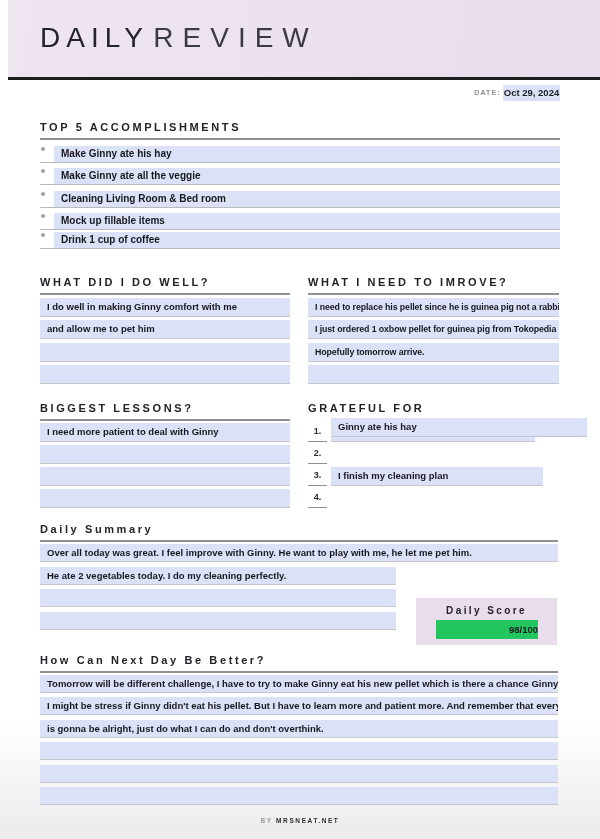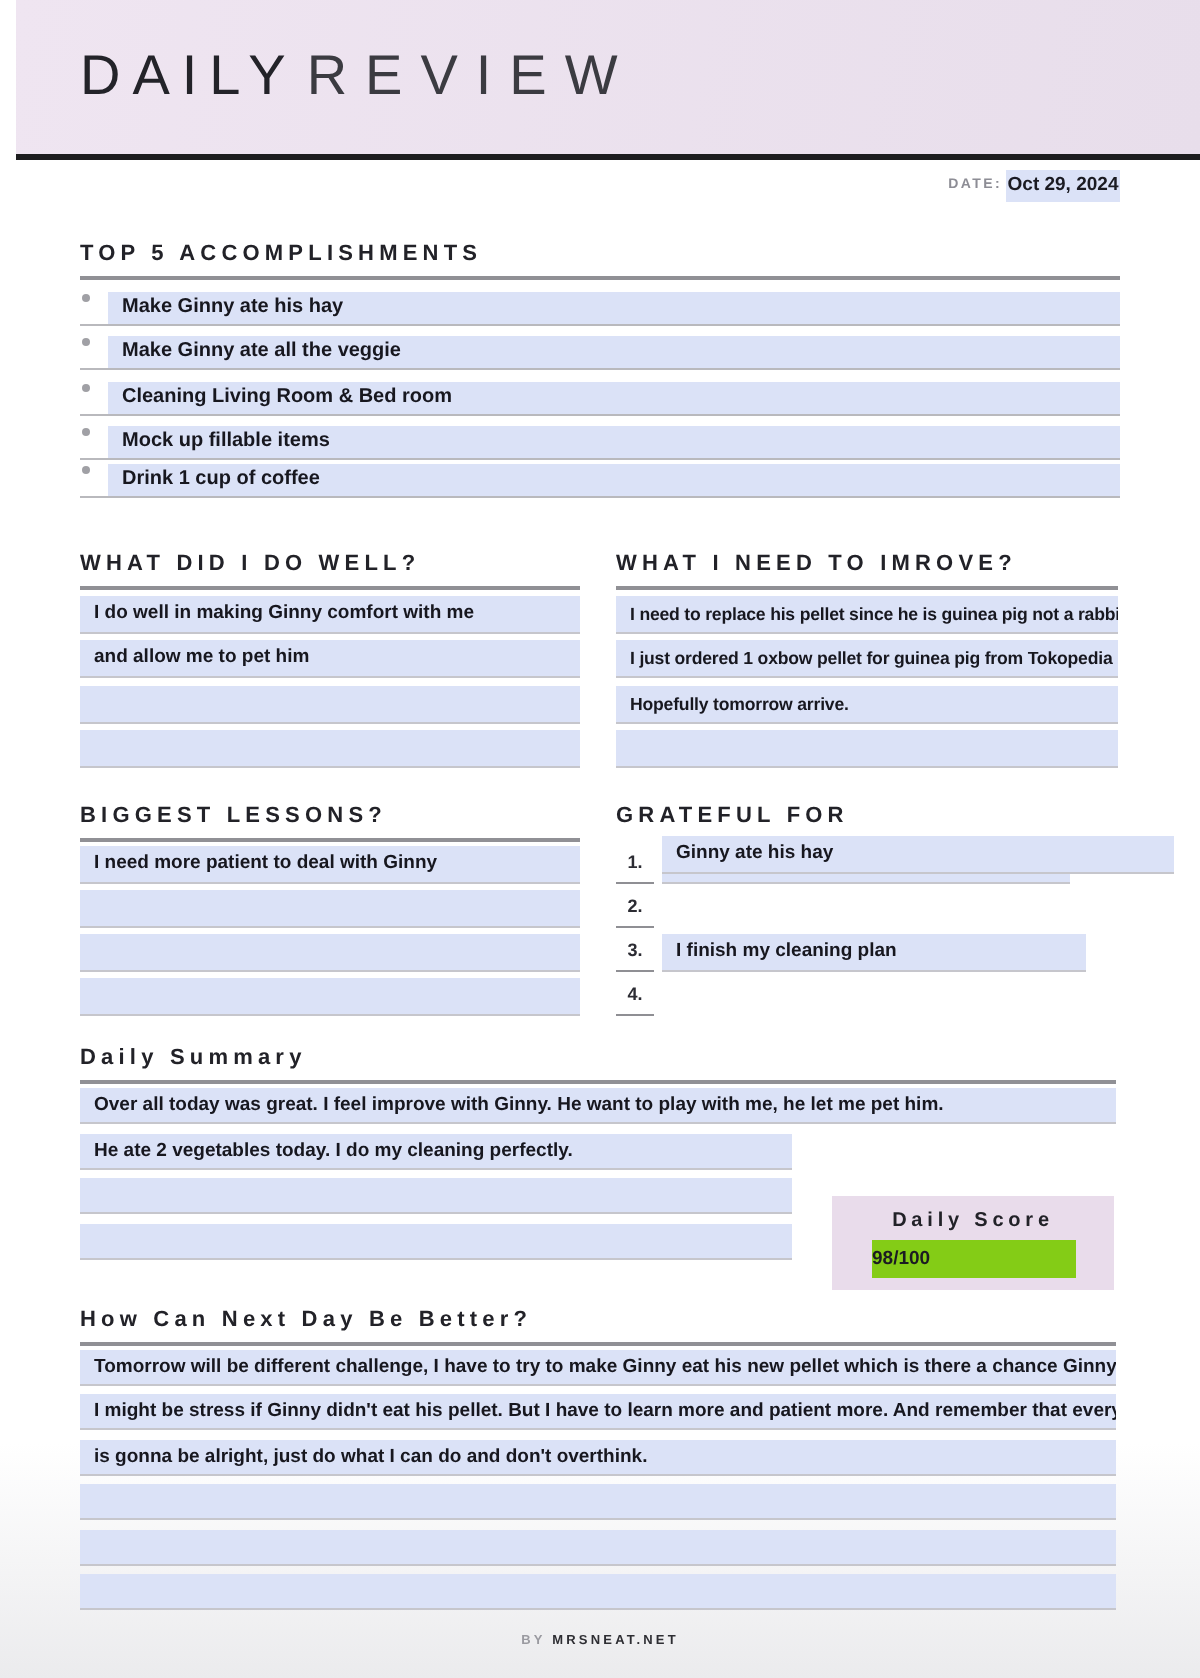--- a/index.html
+++ b/index.html
@@ -40,21 +40,21 @@
   
   .numcell { position:absolute; left:308px; width:19px; height:19px;
     border-bottom:1.5px solid #8f8f94; font-size:9px; font-weight:bold; color:#2c2c33;
     text-align:center; line-height:16px; }
   
   .score-box { position:absolute; left:416px; top:586px; width:141px; height:47px;
     background:#e9dceb;margin-top:12px; }
   .score-title { position:absolute; left:0; top:7px; width:100%; text-align:center;
     font-size:10px; font-weight:800; letter-spacing:2.4px; color:#222228; }
   .score-field { position:absolute; left:20px; top:22px; width:102px; height:19px;
-    background:#84cc16; text-align:left; line-height:19px; font-size:9.5px; font-weight:bold; }
+    background:#22c55e; text-align:right; line-height:19px; font-size:9.5px; font-weight:bold; }
   
   .footer { position:absolute; left:0; top:817px; width:100%; text-align:center;
     font-size:6.5px; font-weight:bold; letter-spacing:1.6px; }
   .footer .by { color:#9a9aa0; }
   .footer .site { color:#2e2e33; }
 </style>
 </head>
 <body>
 
 <div class="page">

